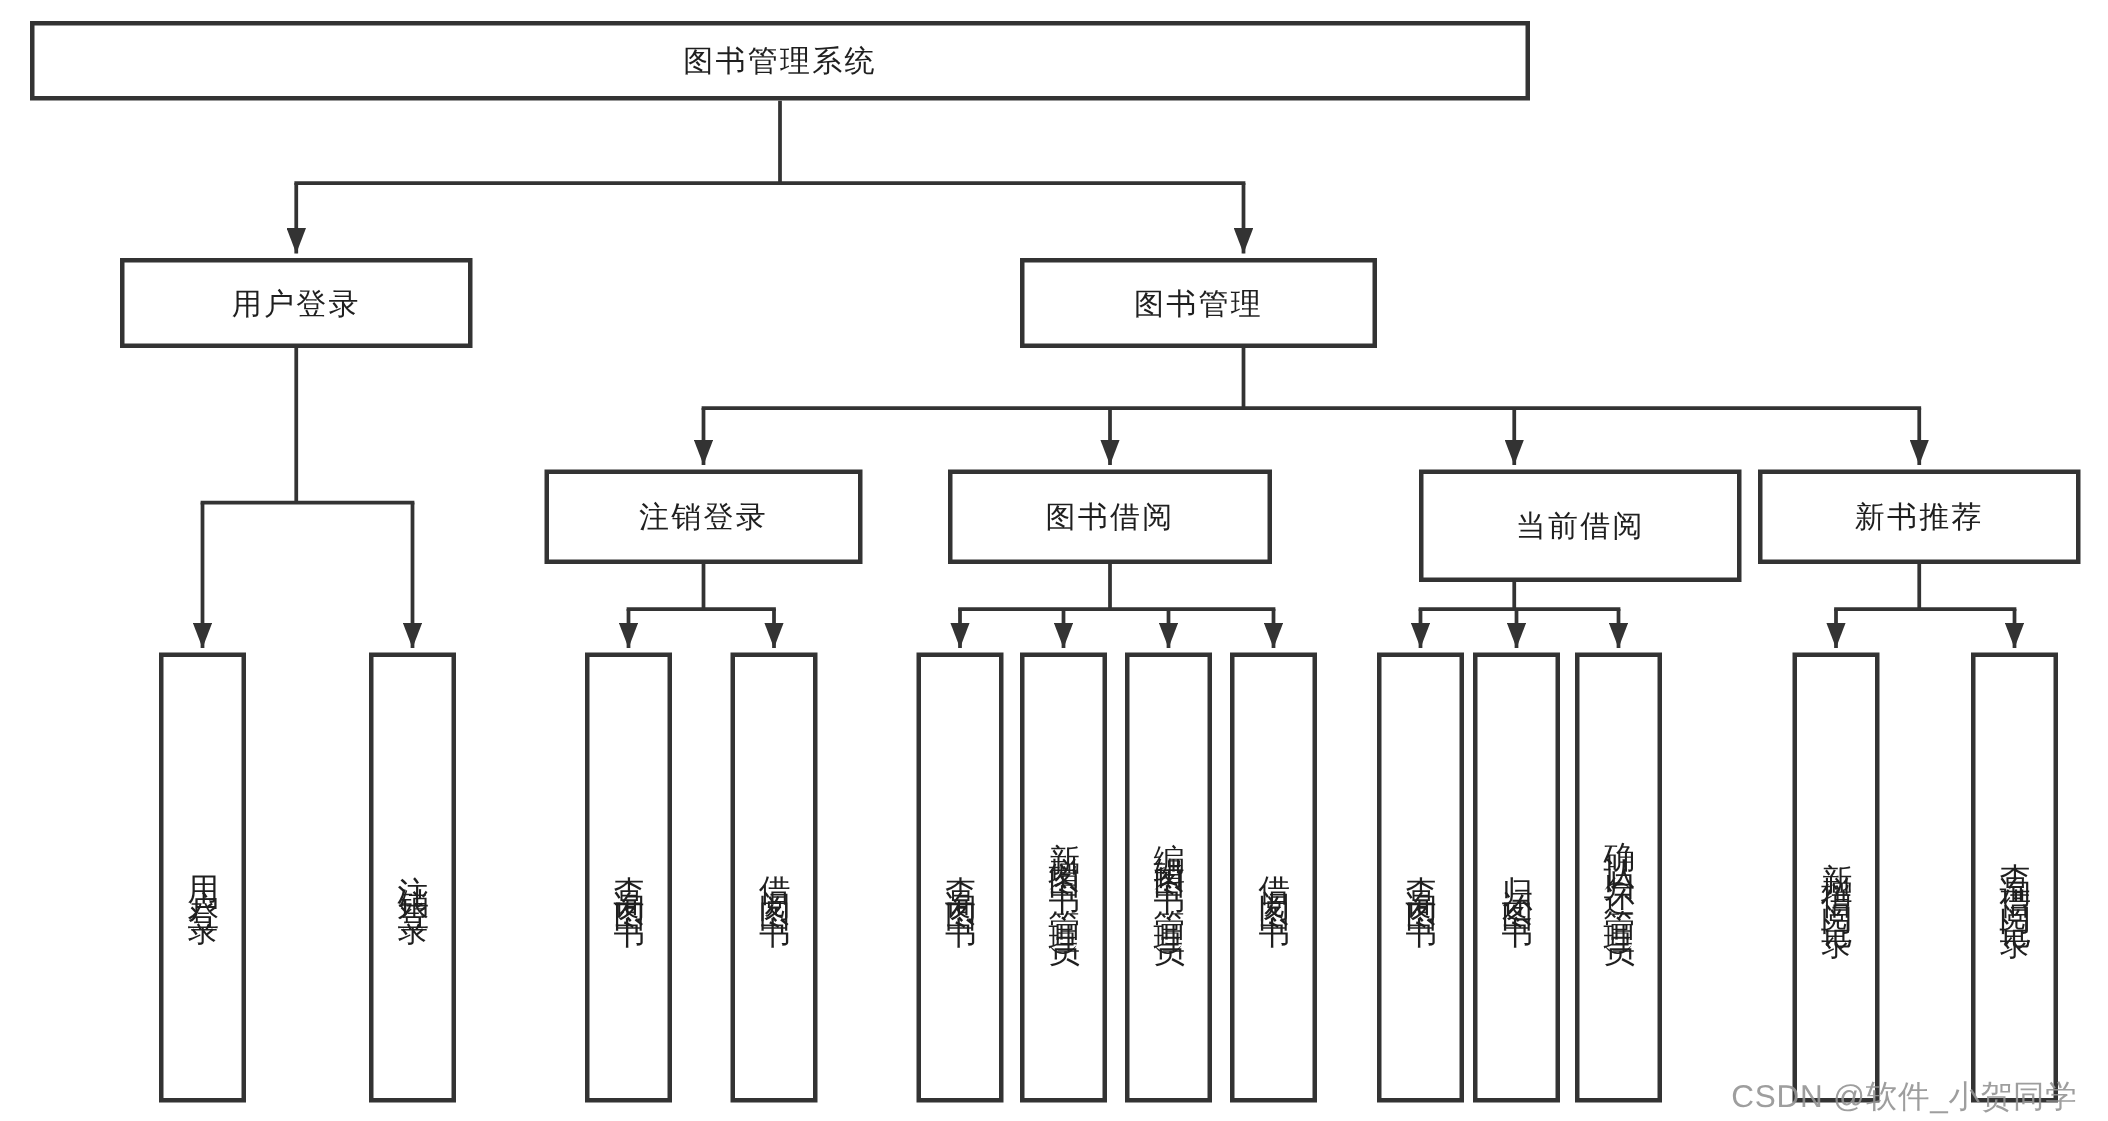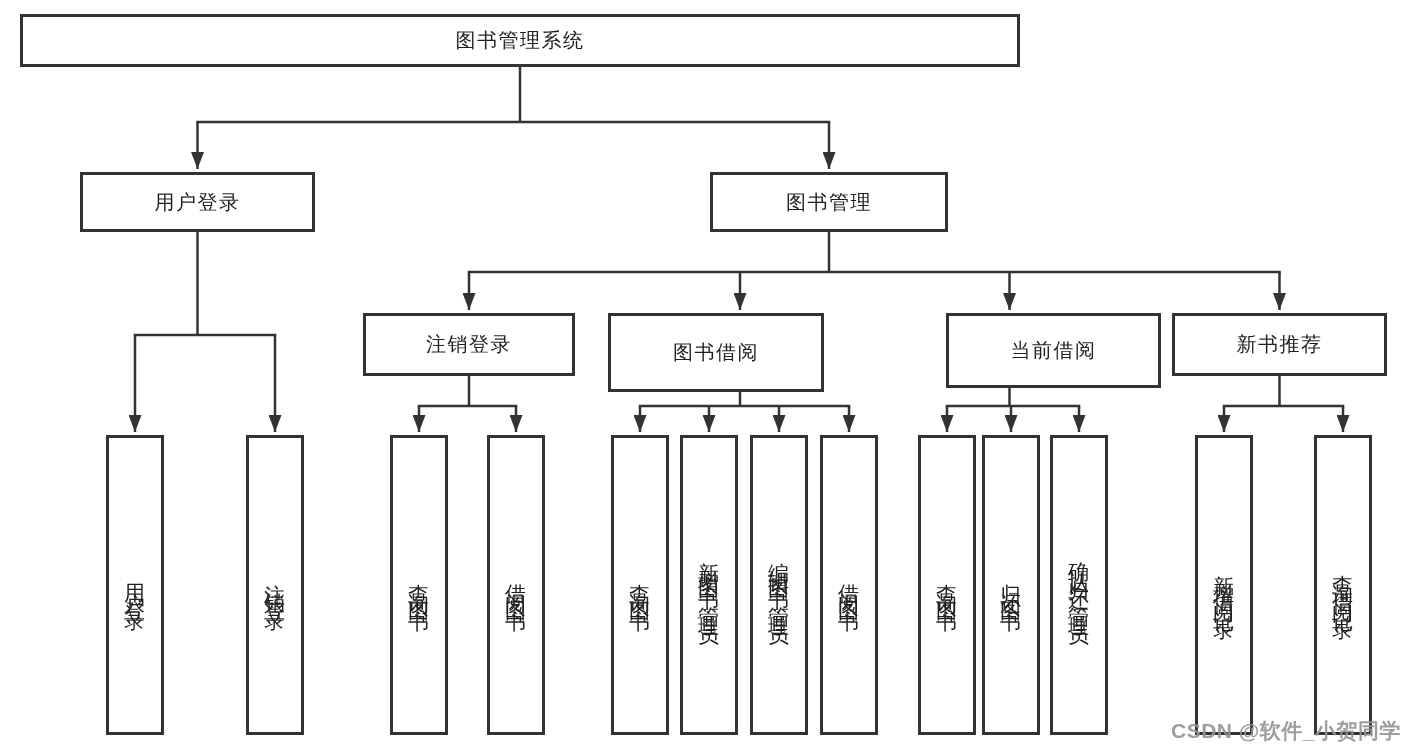--- a/index.html
+++ b/index.html
@@ -10,40 +10,40 @@
   .connectors{position:absolute;left:0;top:0;pointer-events:none;}
   .node{
     position:absolute;border:3px solid #333333;background:#ffffff;
     display:flex;align-items:center;justify-content:center;box-sizing:border-box;
   }
   .hlabel{font-size:20px;color:#1f1f1f;letter-spacing:1.5px;white-space:nowrap;}
   
   .n-root{left:20px;top:14px;width:1000px;height:53px;}
   
   .n-login{left:80px;top:172px;width:235px;height:60px;}
-  .n-bookmgmt{left:710px;top:172px;width:238px;height:60px;}
+  .n-bookmgmt{left:680px;top:172px;width:238px;height:60px;}
   
   .n-newbook{left:363px;top:313px;width:212px;height:63px;}
-  .n-borrow{left:608px;top:313px;width:216px;height:79px;}
+  .n-borrow{left:632px;top:313px;width:216px;height:63px;}
   .n-current{left:946px;top:313px;width:215px;height:75px;text-align:center;}
   .n-record{left:1172px;top:313px;width:215px;height:63px;}
   
   .leaf{top:435px;width:58px;height:300px;}
   .vtext{
     writing-mode:vertical-rl;text-orientation:mixed;
     font-size:21px;letter-spacing:9px;color:#1f1f1f;line-height:1;
   }
   .lf1a{left:106px;} .lf1b{left:246px;}
   .lf2a{left:390px;} .lf2b{left:487px;}
   .lf3a{left:611px;} .lf3b{left:680px;} .lf3c{left:750px;} .lf3d{left:820px;}
   .lf4a{left:918px;} .lf4b{left:982px;} .lf4c{left:1050px;}
   .lf5a{left:1195px;} .lf5b{left:1314px;}
   .watermark{
-    position:absolute;right:4px;bottom:2px;font-size:21px;
-    color:rgba(148,148,148,0.9);letter-spacing:0.5px;white-space:nowrap;font-weight:bold;
+    position:absolute;right:20px;bottom:2px;font-size:21px;
+    color:rgba(148,148,148,0.9);letter-spacing:0.5px;white-space:nowrap;
   }
 </style>
 </head>
 <body>
 
 <div class="canvas">
 
   <svg class="connectors" width="1405" height="747" viewBox="0 0 1405 747">
     <defs>
       <marker id="ah" markerUnits="userSpaceOnUse" markerWidth="17" markerHeight="13" refX="17" refY="6.5" orient="auto">

